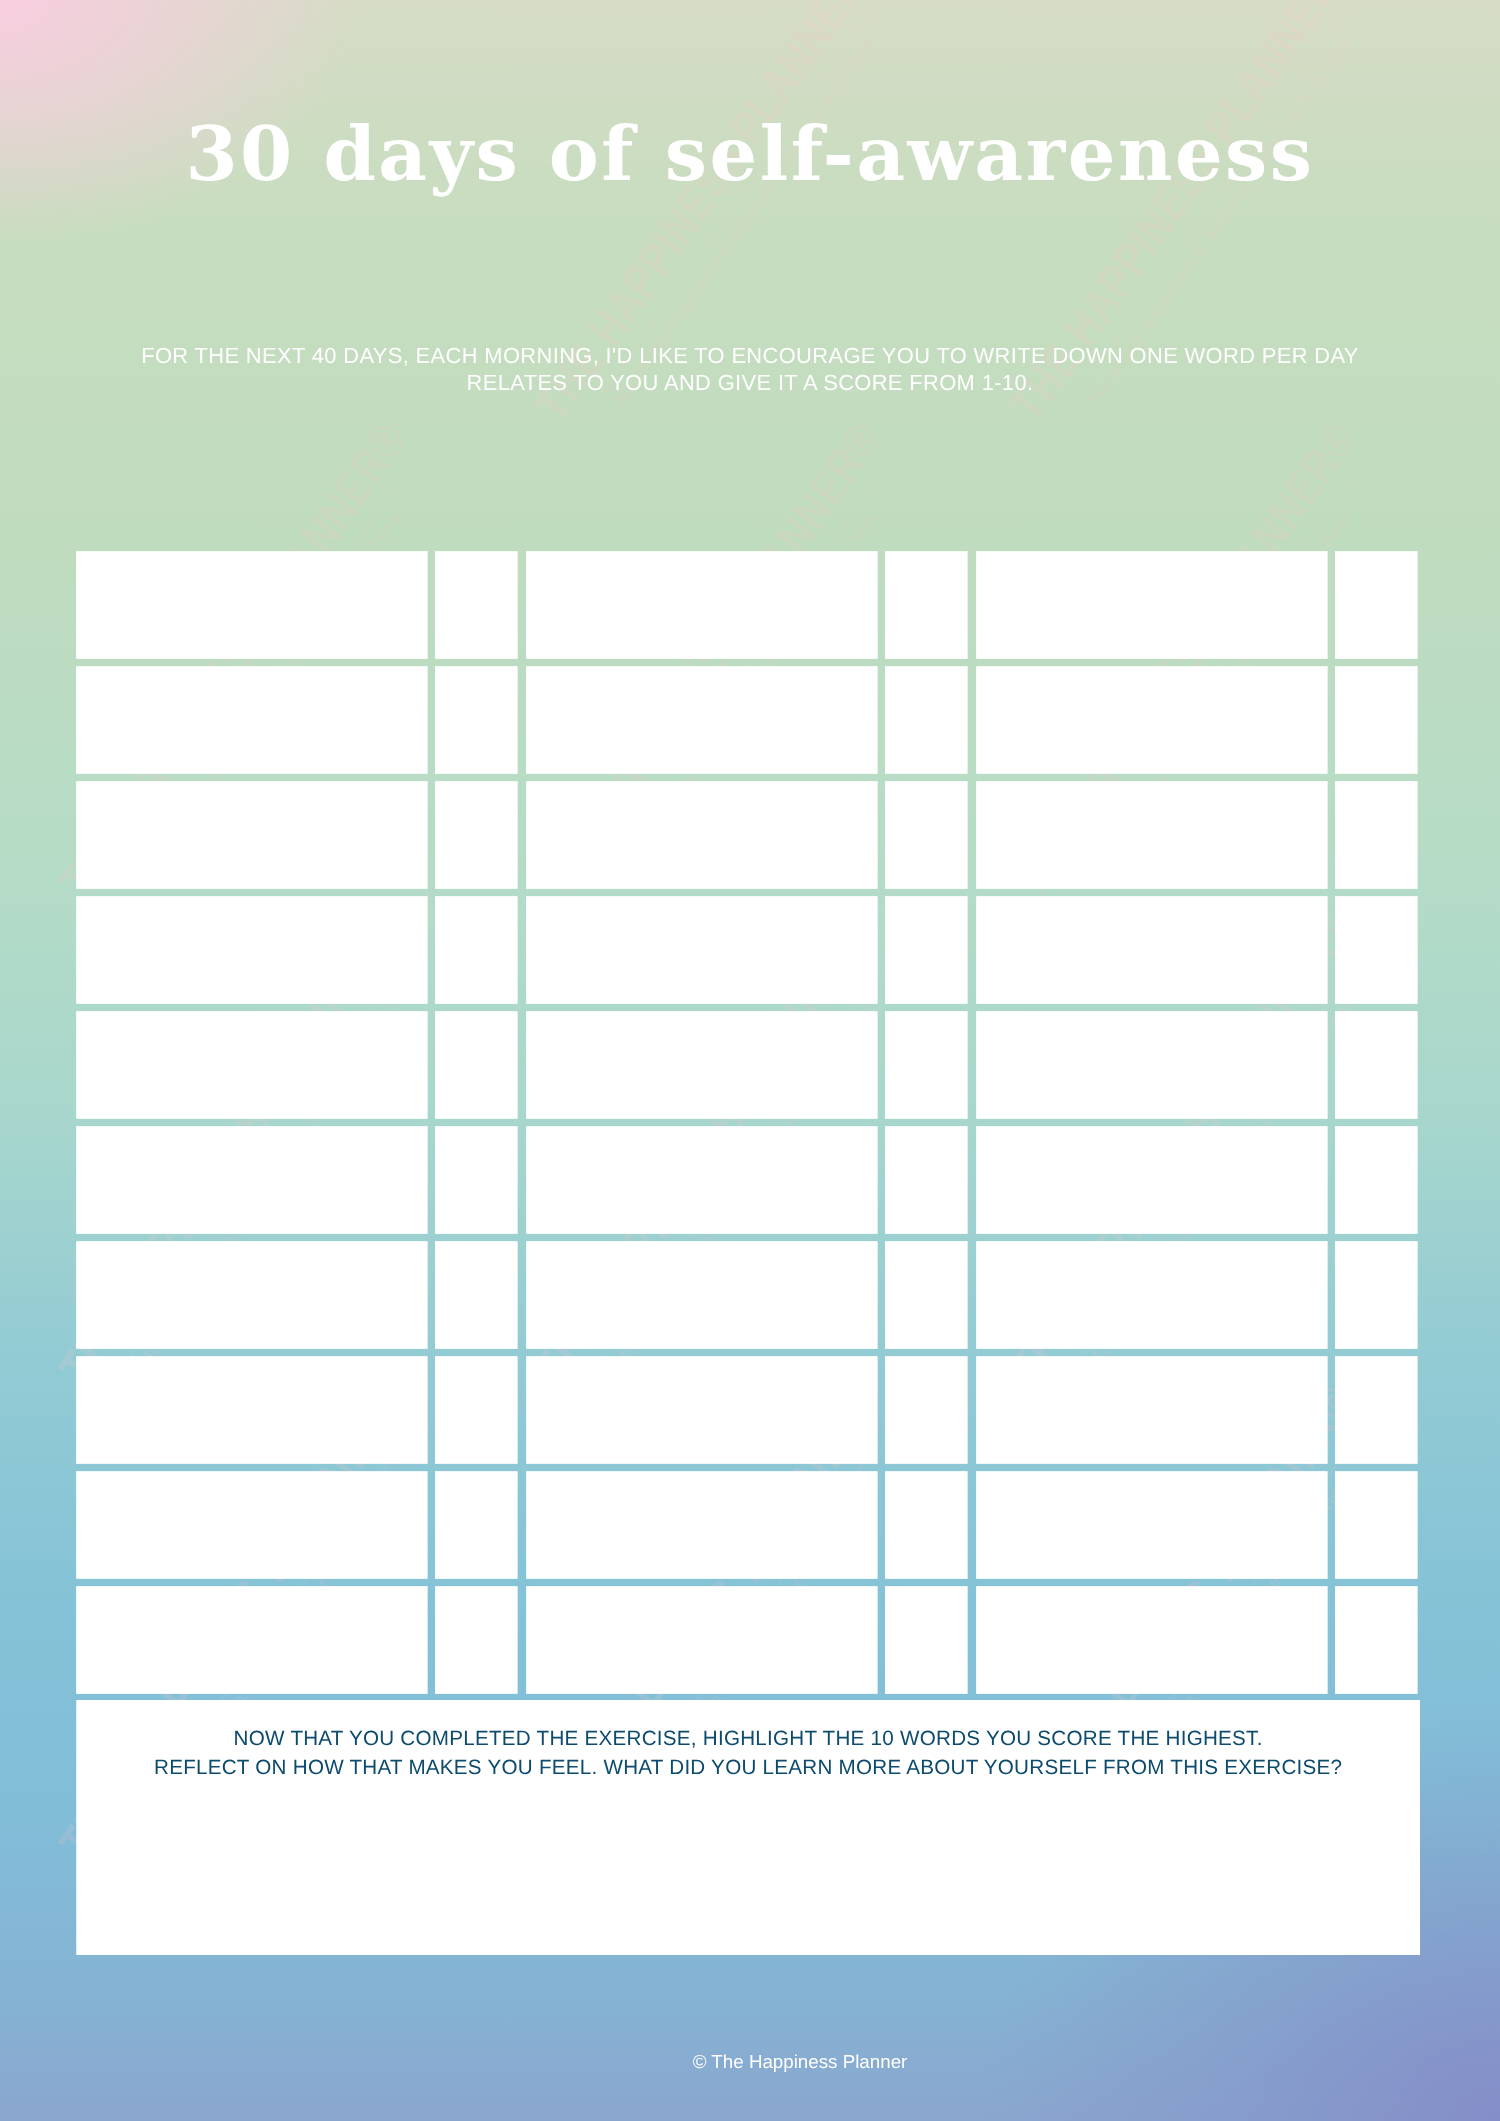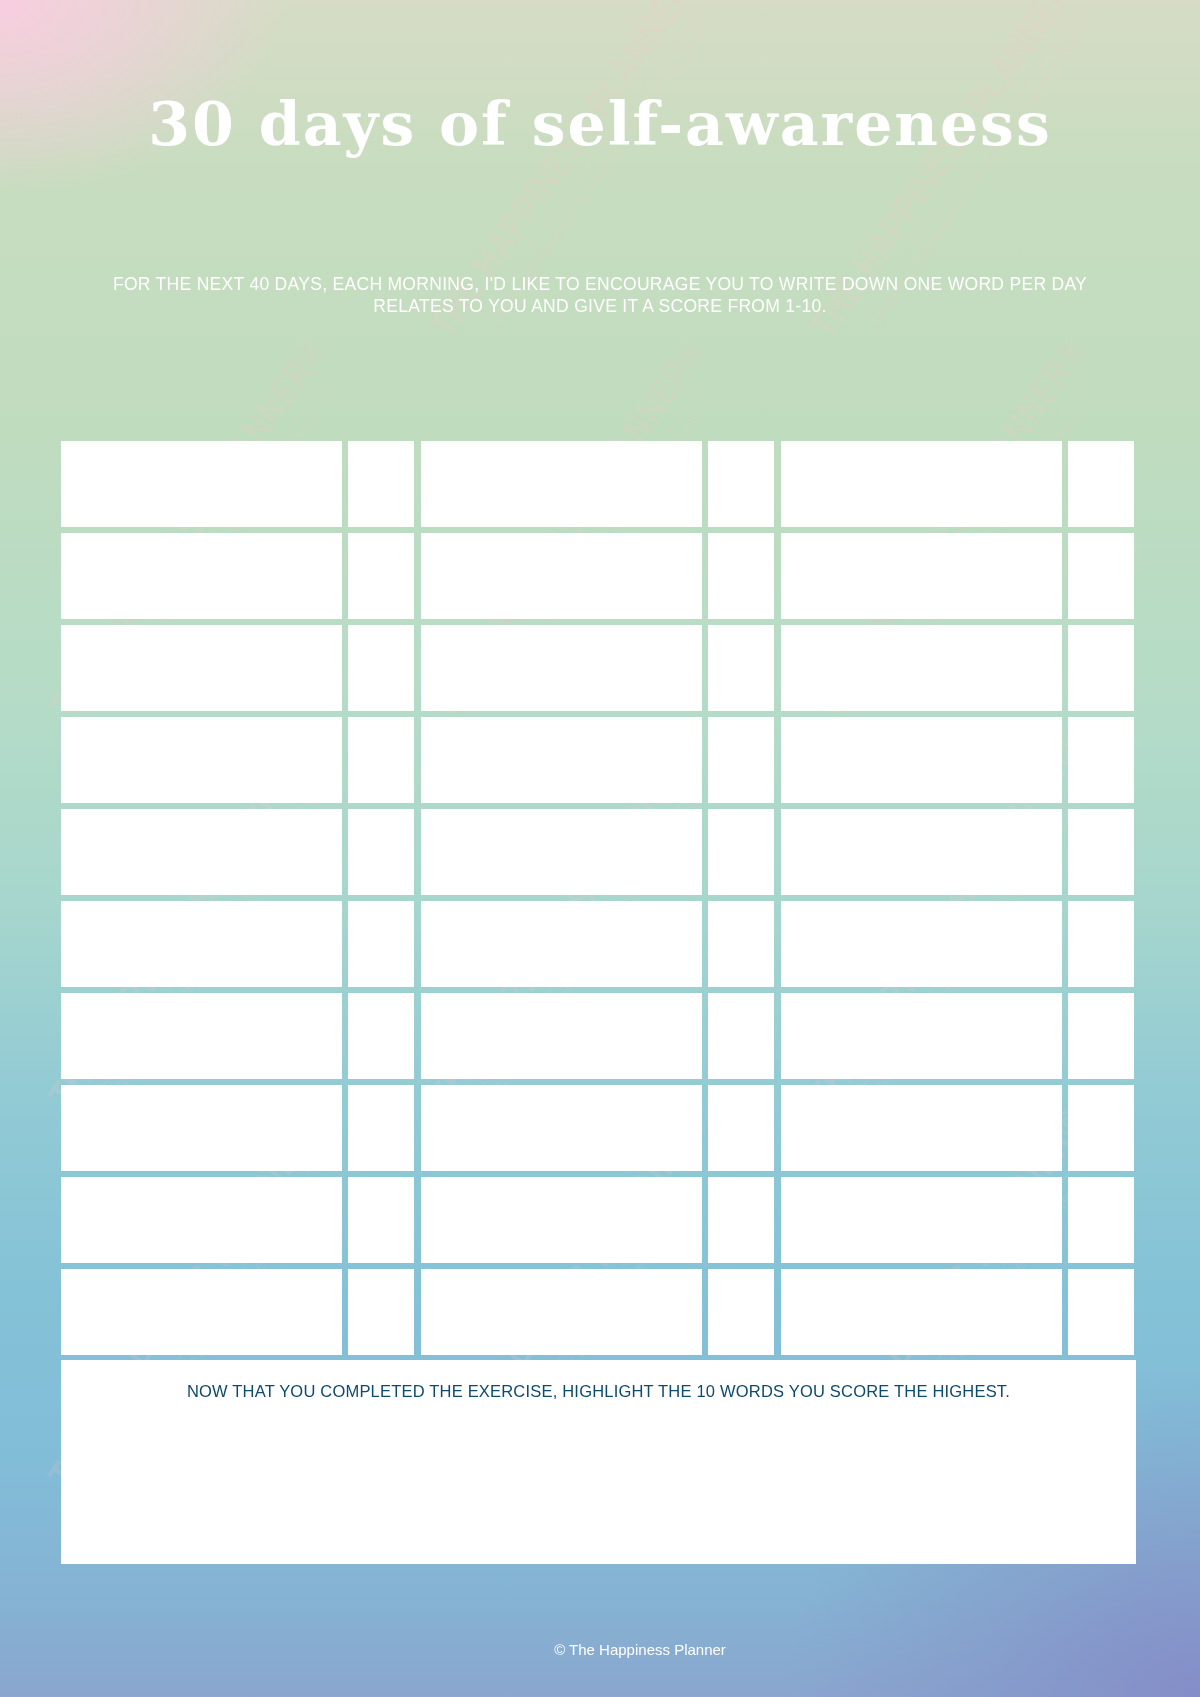--- a/index.html
+++ b/index.html
@@ -266,16 +266,17 @@
       <div class="cell score"></div>
       <div class="cell word"></div>
       <div class="cell score"></div>
       <div class="cell word"></div>
       <div class="cell score"></div>
     </div>
   </div>
 
 <div class="reflection">
   <p>NOW THAT YOU COMPLETED THE EXERCISE, HIGHLIGHT THE 10 WORDS YOU SCORE THE HIGHEST.</p>
+  <p>REFLECT ON HOW THAT MAKES YOU FEEL. WHAT DID YOU LEARN MORE ABOUT YOURSELF FROM THIS EXERCISE?</p>
   <div class="reflection-writing-area"></div>
 </div>
 
 <div class="footer">© The Happiness Planner</div>
 
 </body></html>

